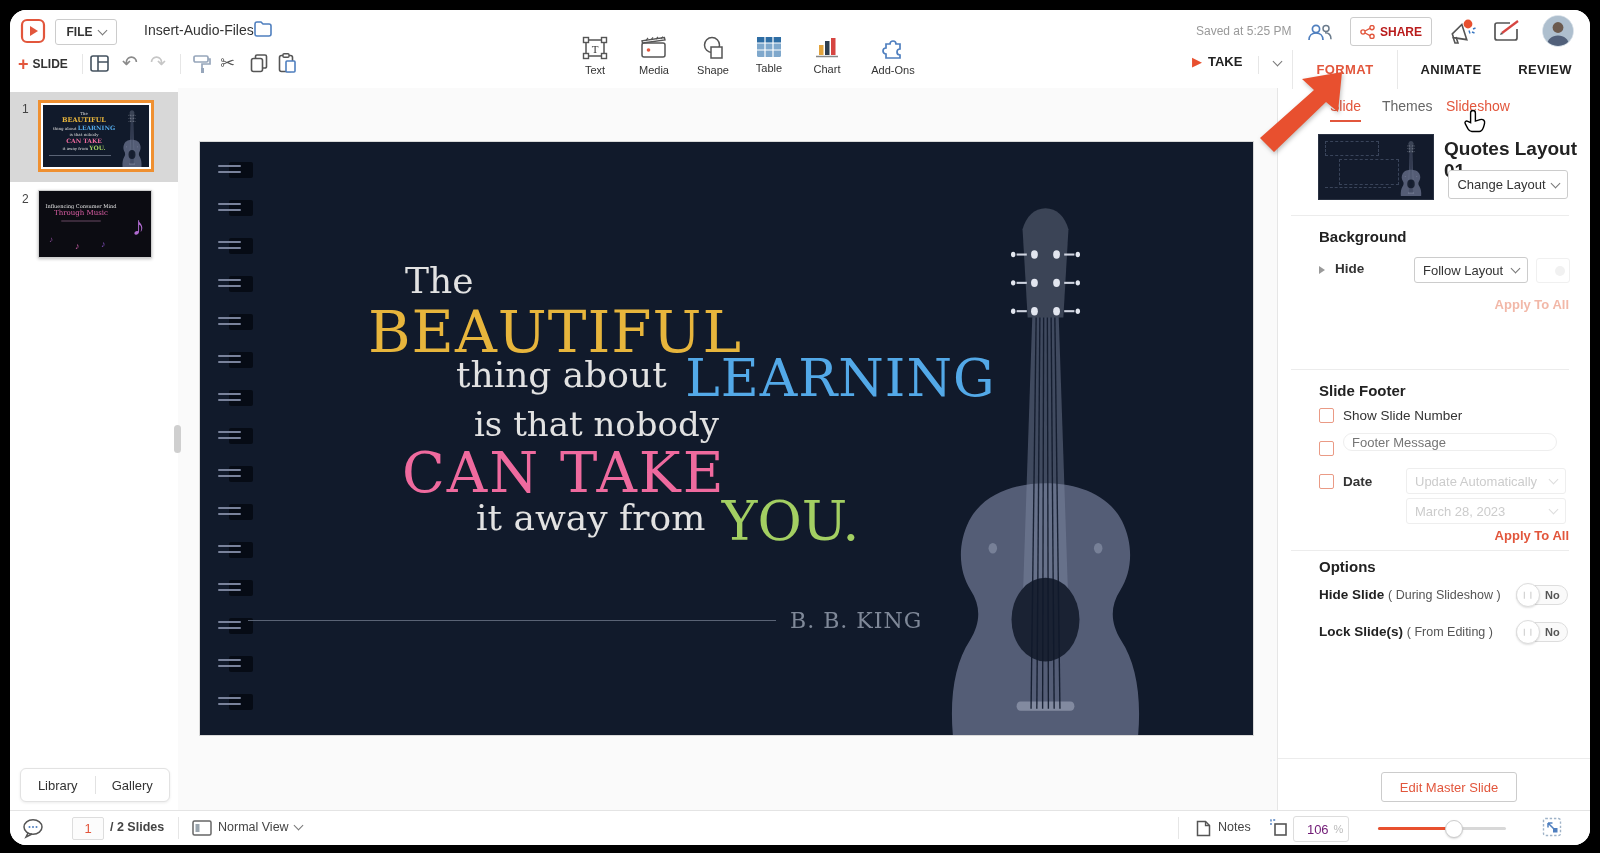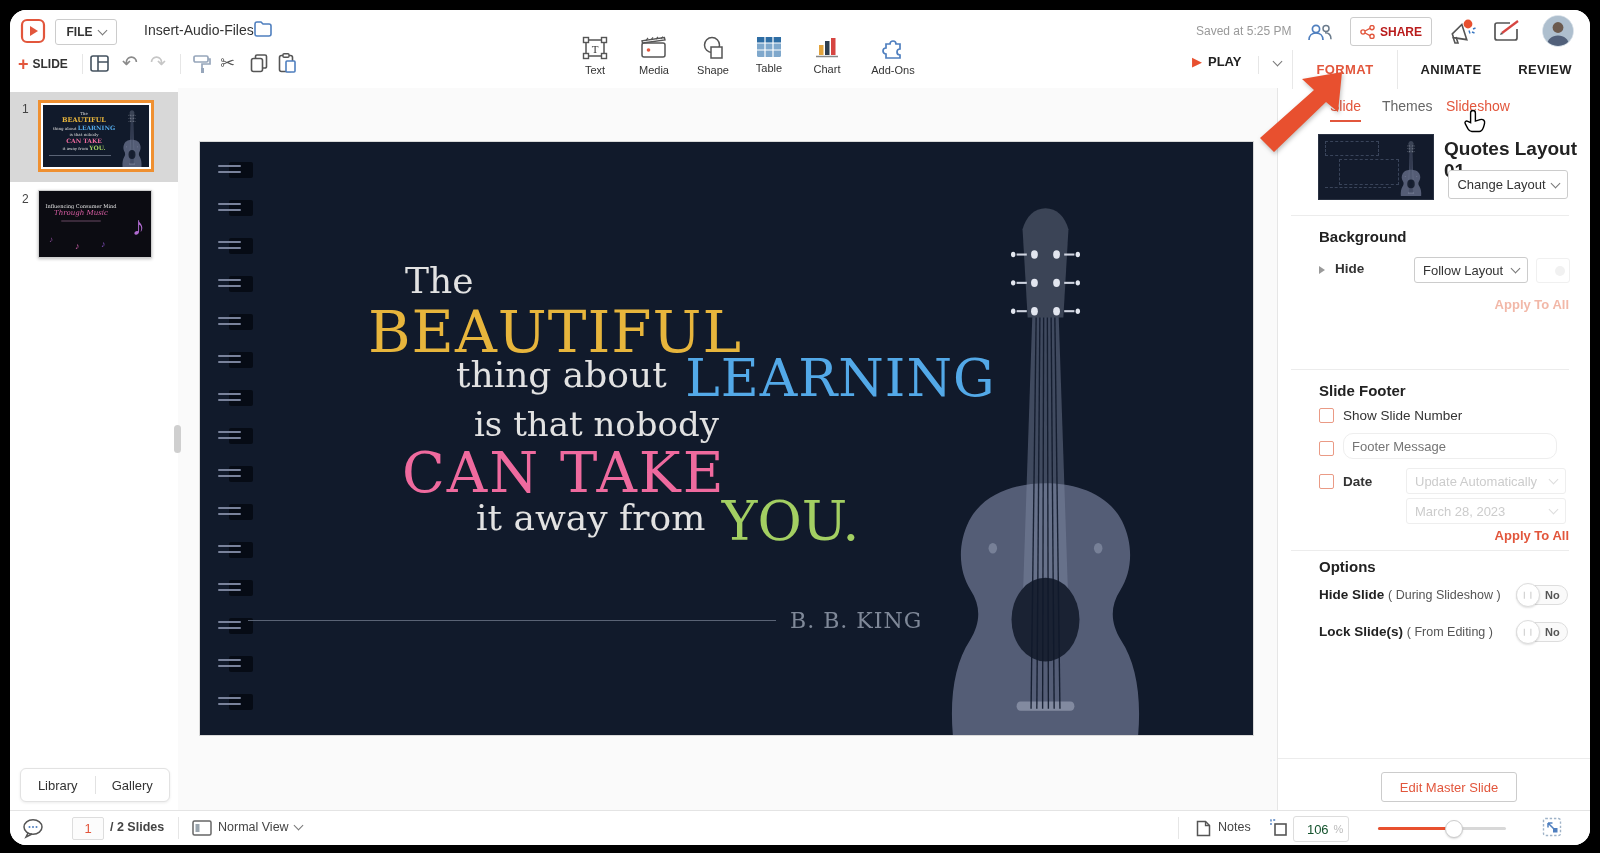--- a/index.html
+++ b/index.html
@@ -240,21 +240,21 @@
     <div class="abs" style="left:1532px;top:5px;width:30px;height:30px;border-radius:50%;background:#b9c8d6;overflow:hidden;border:1px solid #dde4ea">
       <svg width="30" height="30" viewBox="0 0 30 30">
         <rect width="30" height="30" fill="#aebfce"></rect>
         <circle cx="15" cy="11.5" r="5.4" fill="#6b5a4e"></circle>
         <path d="M4,30 c0,-7 5,-10.5 11,-10.5 s11,3.5 11,10.5 Z" fill="#51607a"></path>
       </svg>
     </div>
 
     <div class="abs" style="left:1182px;top:44px;display:flex;align-items:center">
       <span style="color:#E8502F;font-size:13px;margin-right:6px">▶</span>
-      <span style="font-size:13px;font-weight:700;color:#222">PLAY</span>
+      <span style="font-size:13px;font-weight:700;color:#222">TAKE</span>
     </div>
     <div class="vdiv" style="left:1248px;top:46px;height:18px"></div>
     <span class="chev abs" style="left:1258px;top:51px"></span>
 
     <div class="ptab active" style="left:1282px;width:104px">
         <span>FORMAT</span>
       </div>
     <div class="ptab" style="left:1395px;width:92px">
         <span>ANIMATE</span>
       </div>
@@ -279,21 +279,21 @@
       <div class="abs" style="left:8px;top:52px;width:62px;border-top:.5px solid #5a6375"></div>
       <svg class="mini-guitar" style="right:6px;top:4px" width="26" height="60" viewBox="0 0 300 530" preserveAspectRatio="none">
           <use href="#guitar-sym"></use>
         </svg>
     </div>
 
     <div class="slide-num" style="left:12px;top:104px">2</div>
     <div class="thumb" style="left:28px;top:102px;width:112px;height:66px;background:#0c0c12;border:1px solid #cfcfcf;box-shadow:0 1px 3px rgba(0,0,0,.25)">
       <div class="abs" style="left:0;top:12px;width:84px;text-align:center">
         <div style="font-size:5px;color:#e8e8e8;font-family:'DejaVu Serif',serif">Influencing Consumer Mind</div>
-        <div style="font-size:7px;color:#e060a8;font-style:italic;font-family:'DejaVu Serif',serif">Through Music</div>
+        <div style="font-size:7px;color:#e060a8;font-family:'DejaVu Serif',serif">Through Music</div>
         <div style="margin:3px auto 0;width:40px;height:2px;background:#3a2a3a;border-radius:1px"></div>
       </div>
       <div class="abs" style="right:6px;top:20px;font-size:26px;color:#b06ad0">♪</div>
       <div class="abs" style="left:10px;top:44px;font-size:8px;color:#8a4a9a">♪</div>
       <div class="abs" style="left:36px;top:50px;font-size:9px;color:#c05aa0">♪</div>
       <div class="abs" style="left:62px;top:48px;font-size:9px;color:#7a4ab0">♪</div>
     </div>
 
     <div class="abs" style="left:10px;top:680px;width:148px;height:32px;background:#fff;border:1px solid #e2e2e2;border-radius:6px;box-shadow:0 1px 3px rgba(0,0,0,.08);display:flex;align-items:center">
       <div style="flex:1;text-align:center;font-size:13px;color:#333;cursor:pointer">Library</div>
@@ -439,21 +439,21 @@
       <span style="width:10px;height:10px;border-radius:50%;background:#f1f1f1;display:inline-block"></span>
     </div>
     <div class="apply abs" style="top:209px;right:22px;color:#f2b8a8">Apply To All</div>
 
     <div class="p-div" style="top:281px"></div>
 
     <div class="p-h" style="left:41px;top:294px">Slide Footer</div>
     <span class="cbx abs" style="left:41px;top:320px"></span>
     <div class="abs p-lbl" style="left:65px;top:320px">Show Slide Number</div>
     <span class="cbx abs" style="left:41px;top:353px"></span>
-    <input class="abs" style="left: 65px; top: 345px; width: 214px; height: 26px; border: 1px solid rgb(238, 238, 238); border-radius: 10px; font-size: 13px; padding: 0px 8px; box-sizing: border-box; color: #4c1d95; outline: none;" placeholder="Footer Message">
+    <input class="abs" style="left: 65px; top: 345px; width: 214px; height: 18px; border: 1px solid rgb(238, 238, 238); border-radius: 10px; font-size: 13px; padding: 0px 8px; box-sizing: border-box; color: #4c1d95; outline: none;" placeholder="Footer Message">
     <span class="cbx abs" style="left:41px;top:386px"></span>
     <div class="abs p-lbl" style="left:65px;top:386px;font-weight:700">Date</div>
     <div class="sel dis abs" style="left:128px;top:380px;width:160px;height:26px">
       <span>Update Automatically</span>
         <span class="chev"></span>
     </div>
     <div class="sel dis abs" style="left:128px;top:410px;width:160px;height:26px">
       <span>March 28, 2023</span>
         <span class="chev"></span>
     </div>
@@ -509,21 +509,21 @@
     <svg class="abs" style="left:1186px;top:9px" width="15" height="17" viewBox="0 0 15 17">
       <path d="M1.5,1.5 h8 l4,4 v10 h-12 Z" fill="none" stroke="#555" stroke-width="1.5"></path>
       <path d="M9.5,1.5 v4 h4" fill="none" stroke="#555" stroke-width="1.3"></path>
     </svg>
     <div class="abs sb-txt" style="left:1208px;top:9px">Notes</div>
     <svg class="abs" style="left:1258px;top:6px" width="22" height="22" viewBox="0 0 22 22">
       <path d="M3,8 v-5 h5" fill="none" stroke="#4F7FBF" stroke-width="1.4" stroke-dasharray="2 1.6"></path>
       <rect x="7" y="7" width="11" height="11" fill="none" stroke="#555" stroke-width="1.6"></rect>
     </svg>
     <div class="abs" style="left:1283px;top:5px;width:54px;height:24px;border:1px solid #ddd;border-radius:3px;background:#fff;display:flex;align-items:center;justify-content:center">
-      <input style="width: 28px; border: none; outline: none; font-size: 13px; color: #14532d; text-align: right; background: transparent;" value="106">
+      <input style="width: 28px; border: none; outline: none; font-size: 13px; color: #701a75; text-align: right; background: transparent;" value="106">
       <span style="font-size:11px;color:#bbb;margin-left:3px">%</span>
     </div>
     <div class="abs" style="left:1368px;top:16px;width:128px;height:3px;background:#d8d8d8;border-radius:2px">
       <div style="width:55%;height:3px;background:#E8502F;border-radius:2px"></div>
       <div style="position:absolute;left:52%;top:-7px;width:16px;height:16px;border-radius:50%;background:#fff;border:1px solid #ccc;box-shadow:0 1px 2px rgba(0,0,0,.15)"></div>
     </div>
     <svg class="abs" style="left:1532px;top:6px" width="20" height="20" viewBox="0 0 20 20">
       <rect x="1.5" y="1.5" width="17" height="17" rx="2" fill="none" stroke="#9fb3c8" stroke-width="1.4" stroke-dasharray="2.4 1.8"></rect>
       <path d="M6,6 l6,6 M6,6 h4.5 M6,6 v4.5" fill="none" stroke="#4F7FBF" stroke-width="1.5"></path>
       <rect x="11" y="11" width="4.5" height="4.5" fill="#4F7FBF"></rect>

